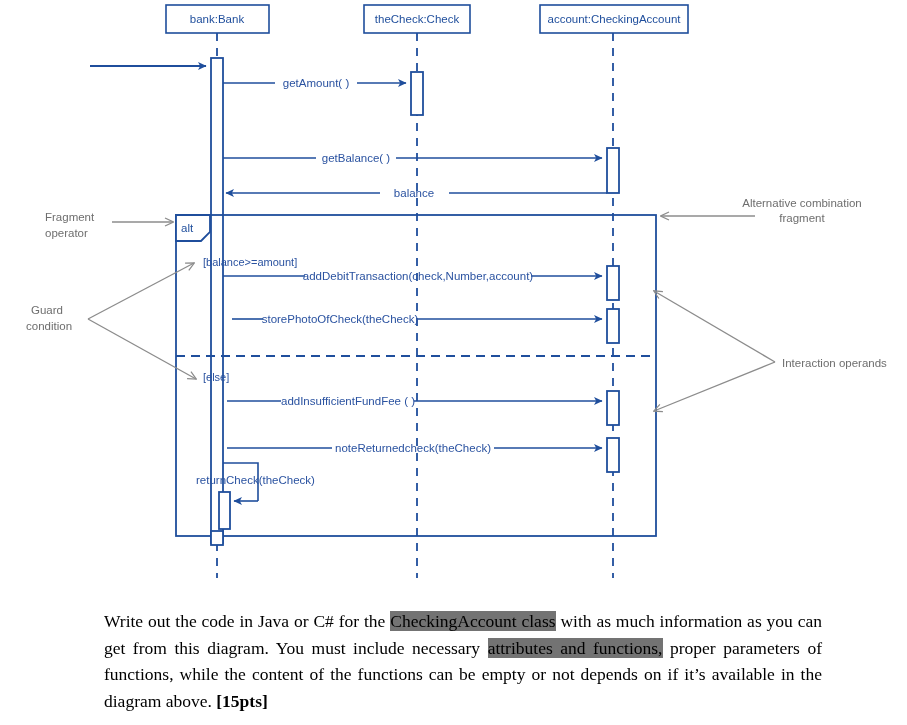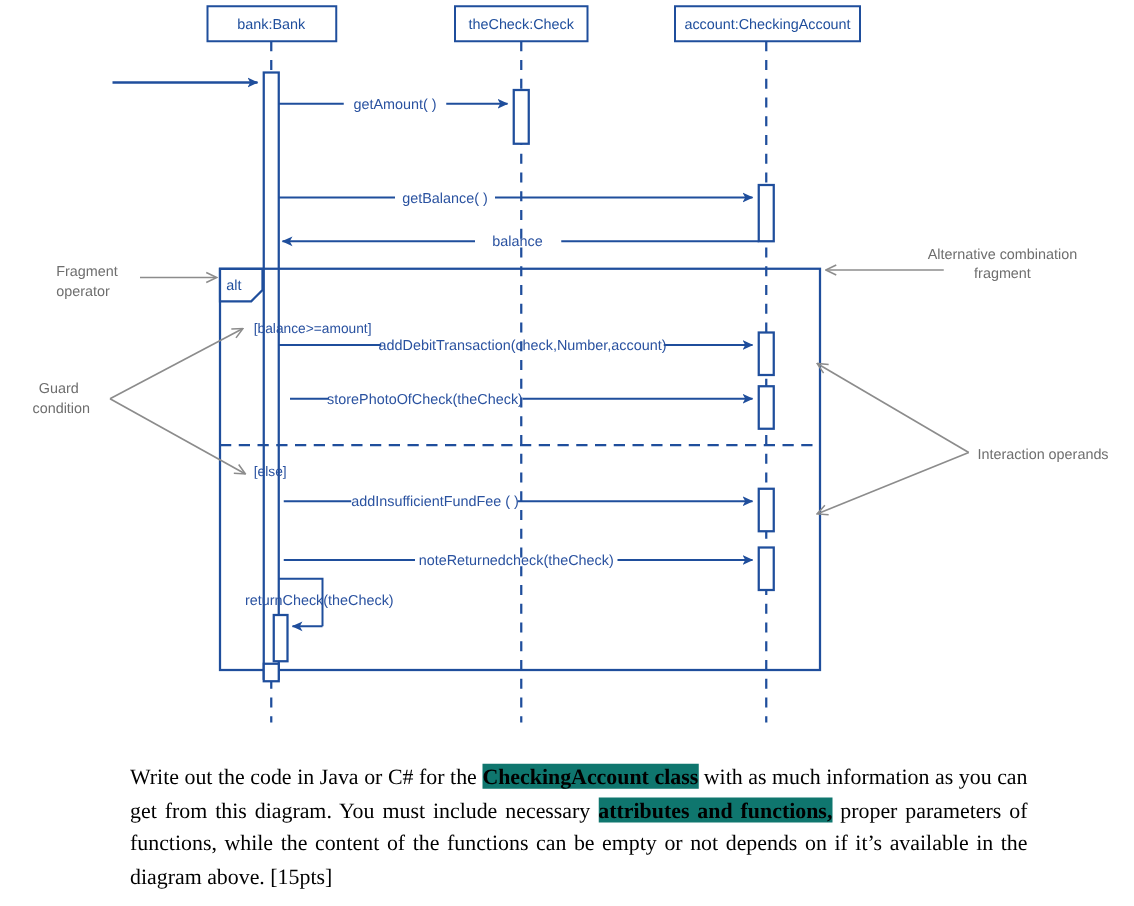--- a/index.html
+++ b/index.html
@@ -55,25 +55,24 @@
     top: 608px;
     width: 718px;
     font-family: "Liberation Serif", serif;
     font-size: 17.5px;
     line-height: 26.5px;
     color: #000000;
     text-align: justify;
     text-justify: inter-word;
   }
   #question-block .hl {
-    background: #0f766e;
+    background: #737373;
+  }
+  #question-block .pts {
     font-weight: bold;
-  }
-  #question-block .pts {
-    font-weight: normal;
   }
 </style>
 </head>
 <body>
 
 <div id="diagram-canvas">
   <svg width="907" height="595" viewBox="0 0 907 595" xmlns="http://www.w3.org/2000/svg">
     <defs>
       <marker id="bluehead" markerWidth="9" markerHeight="9" refX="8" refY="4.5" orient="auto" markerUnits="userSpaceOnUse">
         <path d="M0,0.6 L8.6,4.5 L0,8.4 L2.2,4.5 Z" fill="#1f4e9c"></path>

